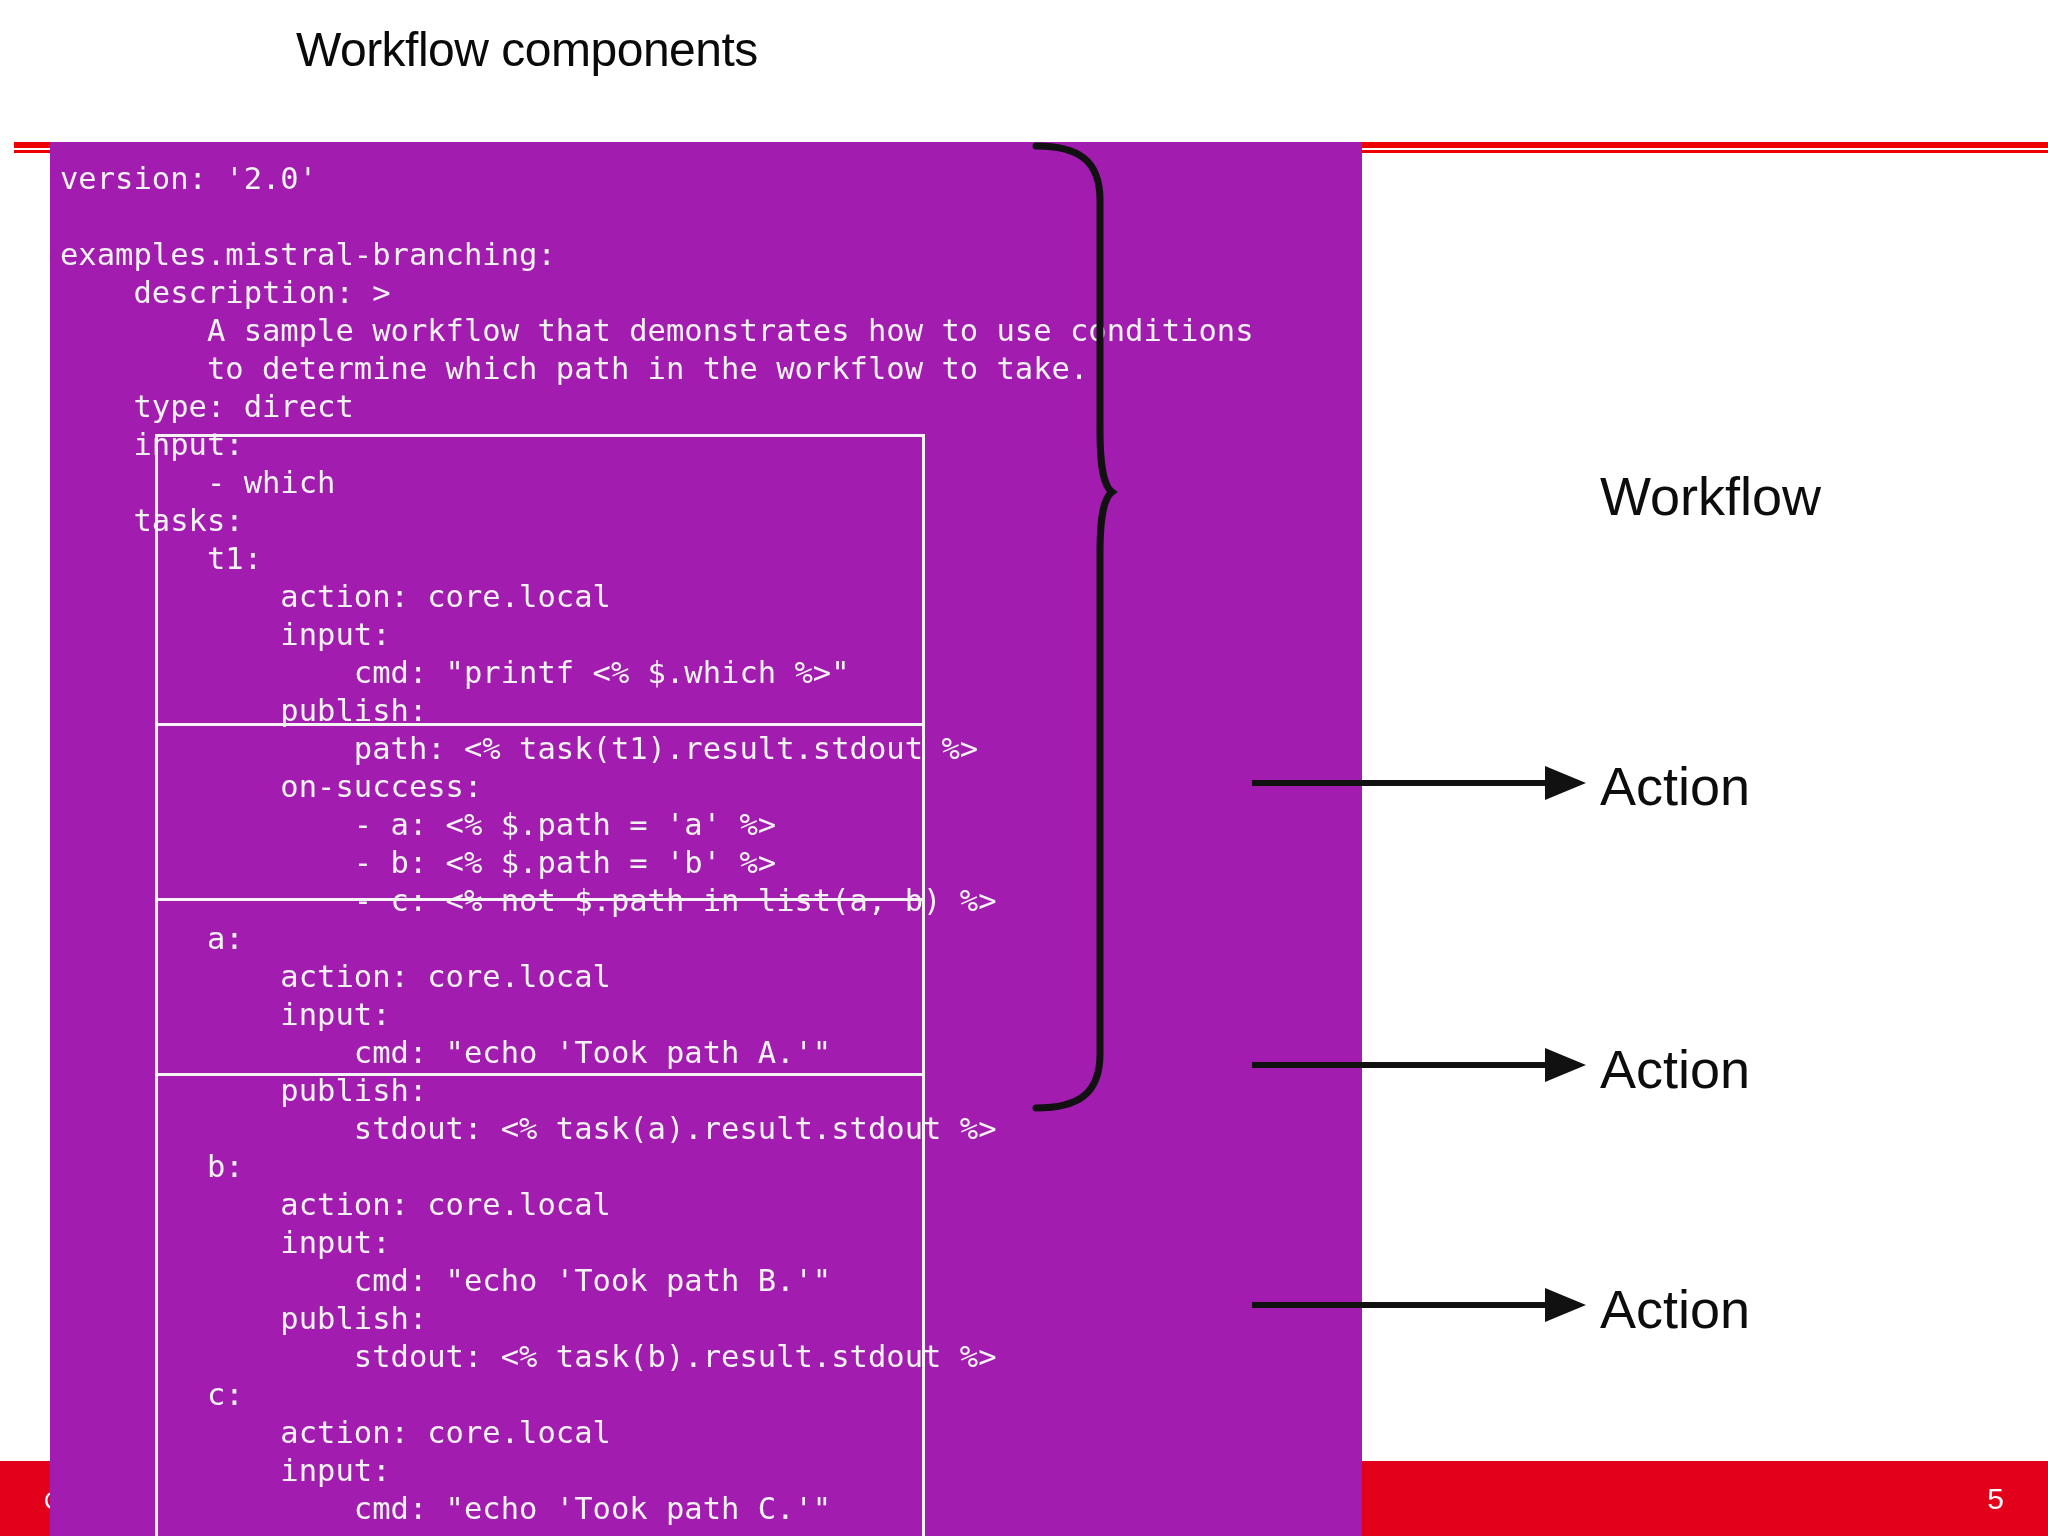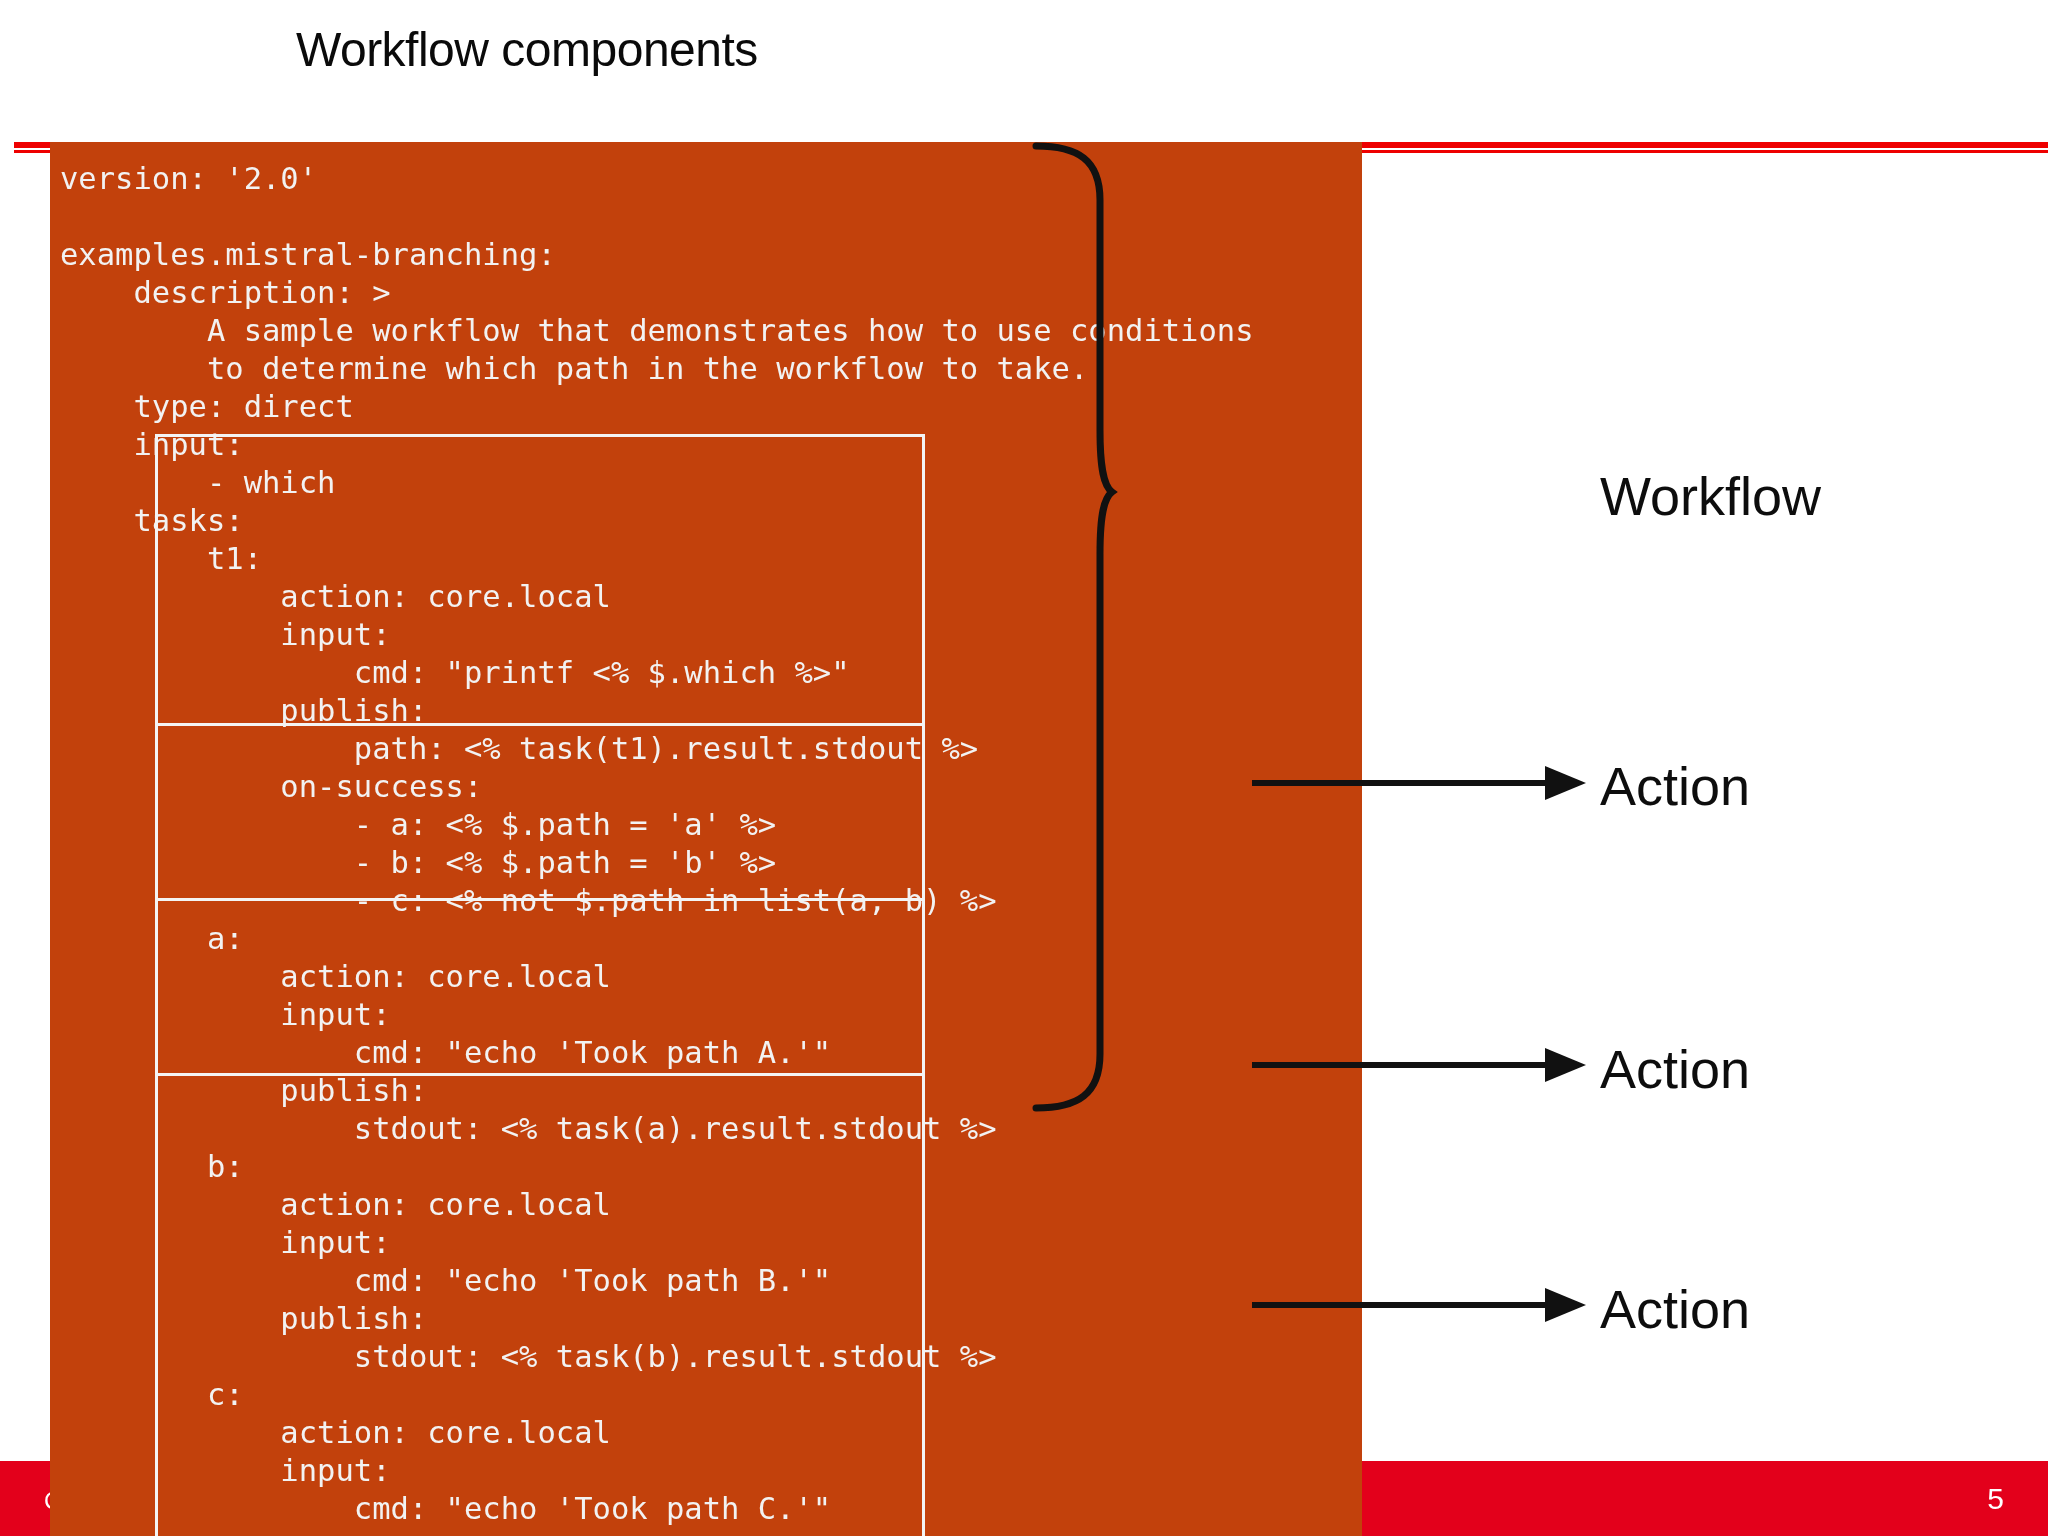--- a/index.html
+++ b/index.html
@@ -83,21 +83,21 @@
     color: #ffffff;
   }
 
   
   #code-panel {
     position: absolute;
     left: 50px;
     top: 142px;
     width: 1312px;
     height: 1394px;
-    background: #c2410c;
+    background: #a21caf;
     overflow: hidden;
   }
   #code-text {
     position: absolute;
     left: 0; top: 0;
     width: 100%;
     margin: 0;
     padding: 18px 0 0 0;
     font-family: "DejaVu Sans Mono", "Liberation Mono", monospace;
     font-size: 30.5px;

